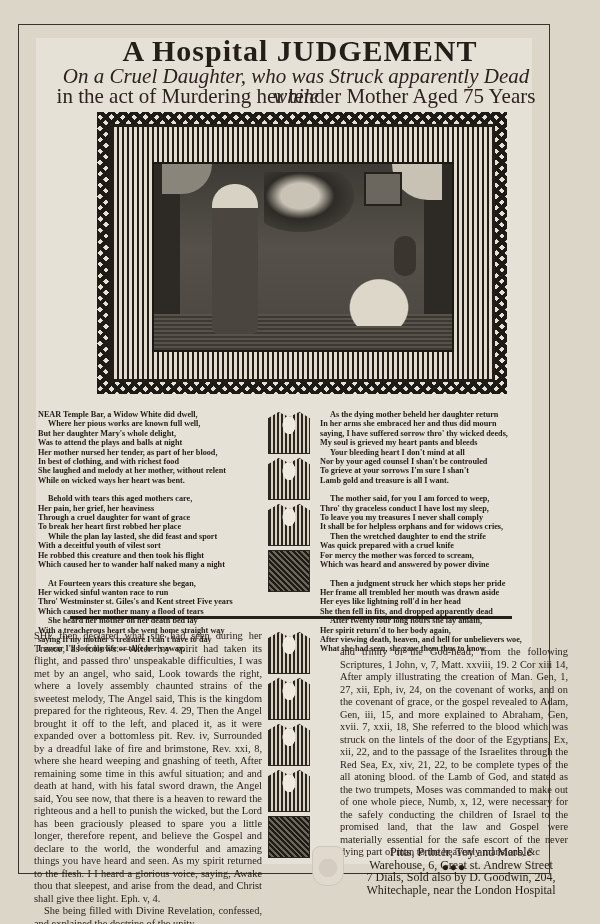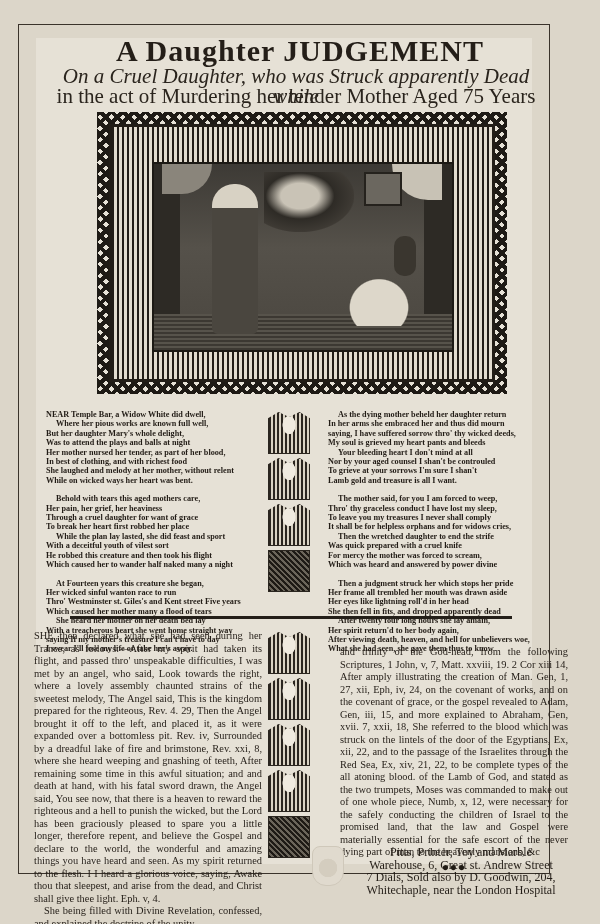--- a/index.html
+++ b/index.html
@@ -68,21 +68,21 @@
     .daughter-head { position: absolute; left: 240px; top: 72px; width: 22px; height: 40px; background: #3a362f; border-radius: 10px; }
     .floor { position: absolute; left: 0; top: 150px; width: 298px; height: 36px;
       background: repeating-linear-gradient(0deg, #3c3832 0 2px, #57534b 2px 4px); }
     .painting { position: absolute; left: 210px; top: 8px; width: 34px; height: 30px; border: 2px solid #25221d; background: #6b675f; }
     
     .poem {
       position: absolute; font-size: 8.2px; line-height: 9.4px;
       font-family: "Liberation Serif", serif; font-weight: bold; color: #221c16;
     }
     .poem .stanza { margin-bottom: 9px; }
-    .poem .line { white-space: nowrap; margin-left: 8px; }
+    .poem .line { white-space: nowrap; }
     .poem .line.indent { padding-left: 10px; }
     
     .ornaments { position: absolute; left: 268px; width: 40px; }
     .leaf {
       width: 40px; height: 40px; margin-bottom: 4px;
       background:
         radial-gradient(ellipse at 50% 30%, #efeadf 0 22%, transparent 24%),
         repeating-linear-gradient(90deg, #2a251f 0 2px, #d9d2c3 2px 4px);
       border: 1px solid #2a251f;
       clip-path: polygon(0 15%, 25% 0, 50% 12%, 75% 0, 100% 15%, 100% 100%, 0 100%);
@@ -106,21 +106,21 @@
     .imprint { position: absolute; left: 366px; top: 846px; width: 190px; font-size: 12px; line-height: 12.5px; text-align: center; color: #231d17; }
     .crest { position: absolute; left: 312px; top: 846px; width: 30px; height: 38px; border-radius: 8px 8px 14px 14px;
       border: 1px solid #cfc8ba; background: radial-gradient(circle at 50% 55%, #d4cdbf 0 35%, #e0dace 37%); }
   </style>
 </head>
 <body>
 
 <div class="frame"></div>
 <div class="sheet"></div>
 
-<div class="title">A Daughter JUDGEMENT</div>
+<div class="title">A Hospital JUDGEMENT</div>
 <div class="subtitle" style="top:66px;"><i>On a Cruel Daughter, who was Struck apparently Dead while</i></div>
 <div class="subtitle" style="top:86px;">in the act of Murdering her tender Mother Aged 75 Years</div>
 
 <div class="woodcut">
   <div class="meander"></div>
   <div class="picture">
     <div class="curtain-l"></div>
     <div class="drape-l"></div>
     <div class="curtain-r"></div>
     <div class="drape-r"></div>

